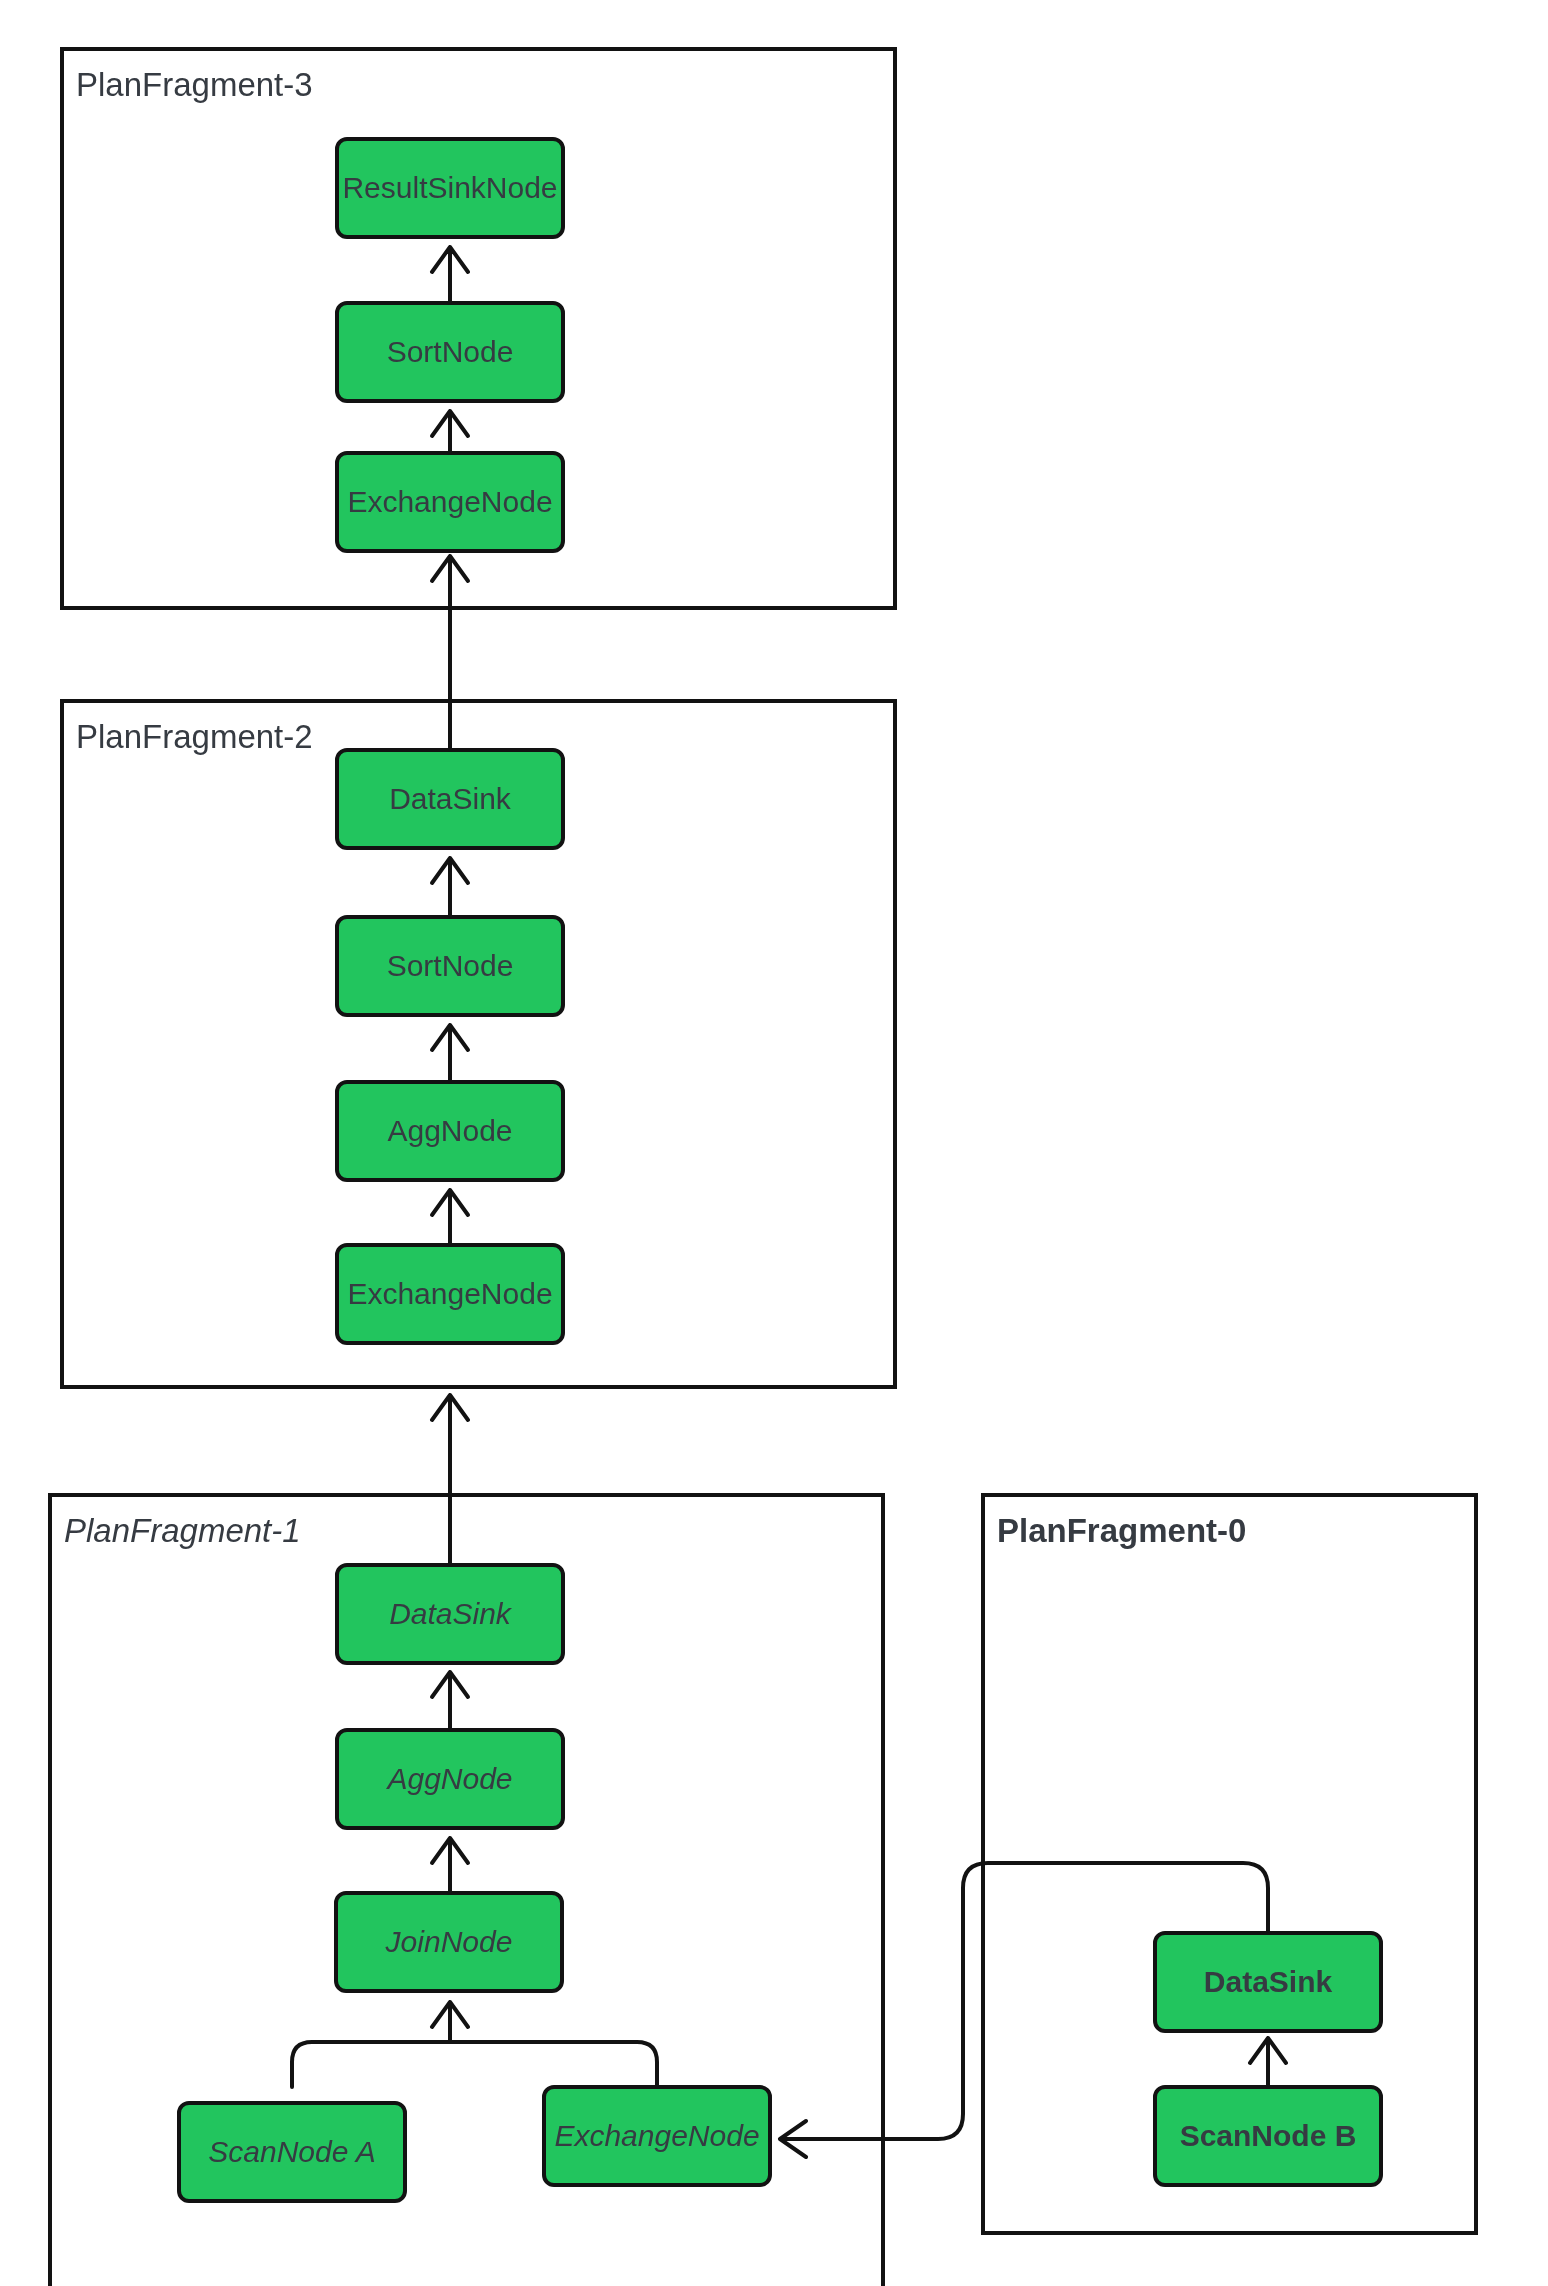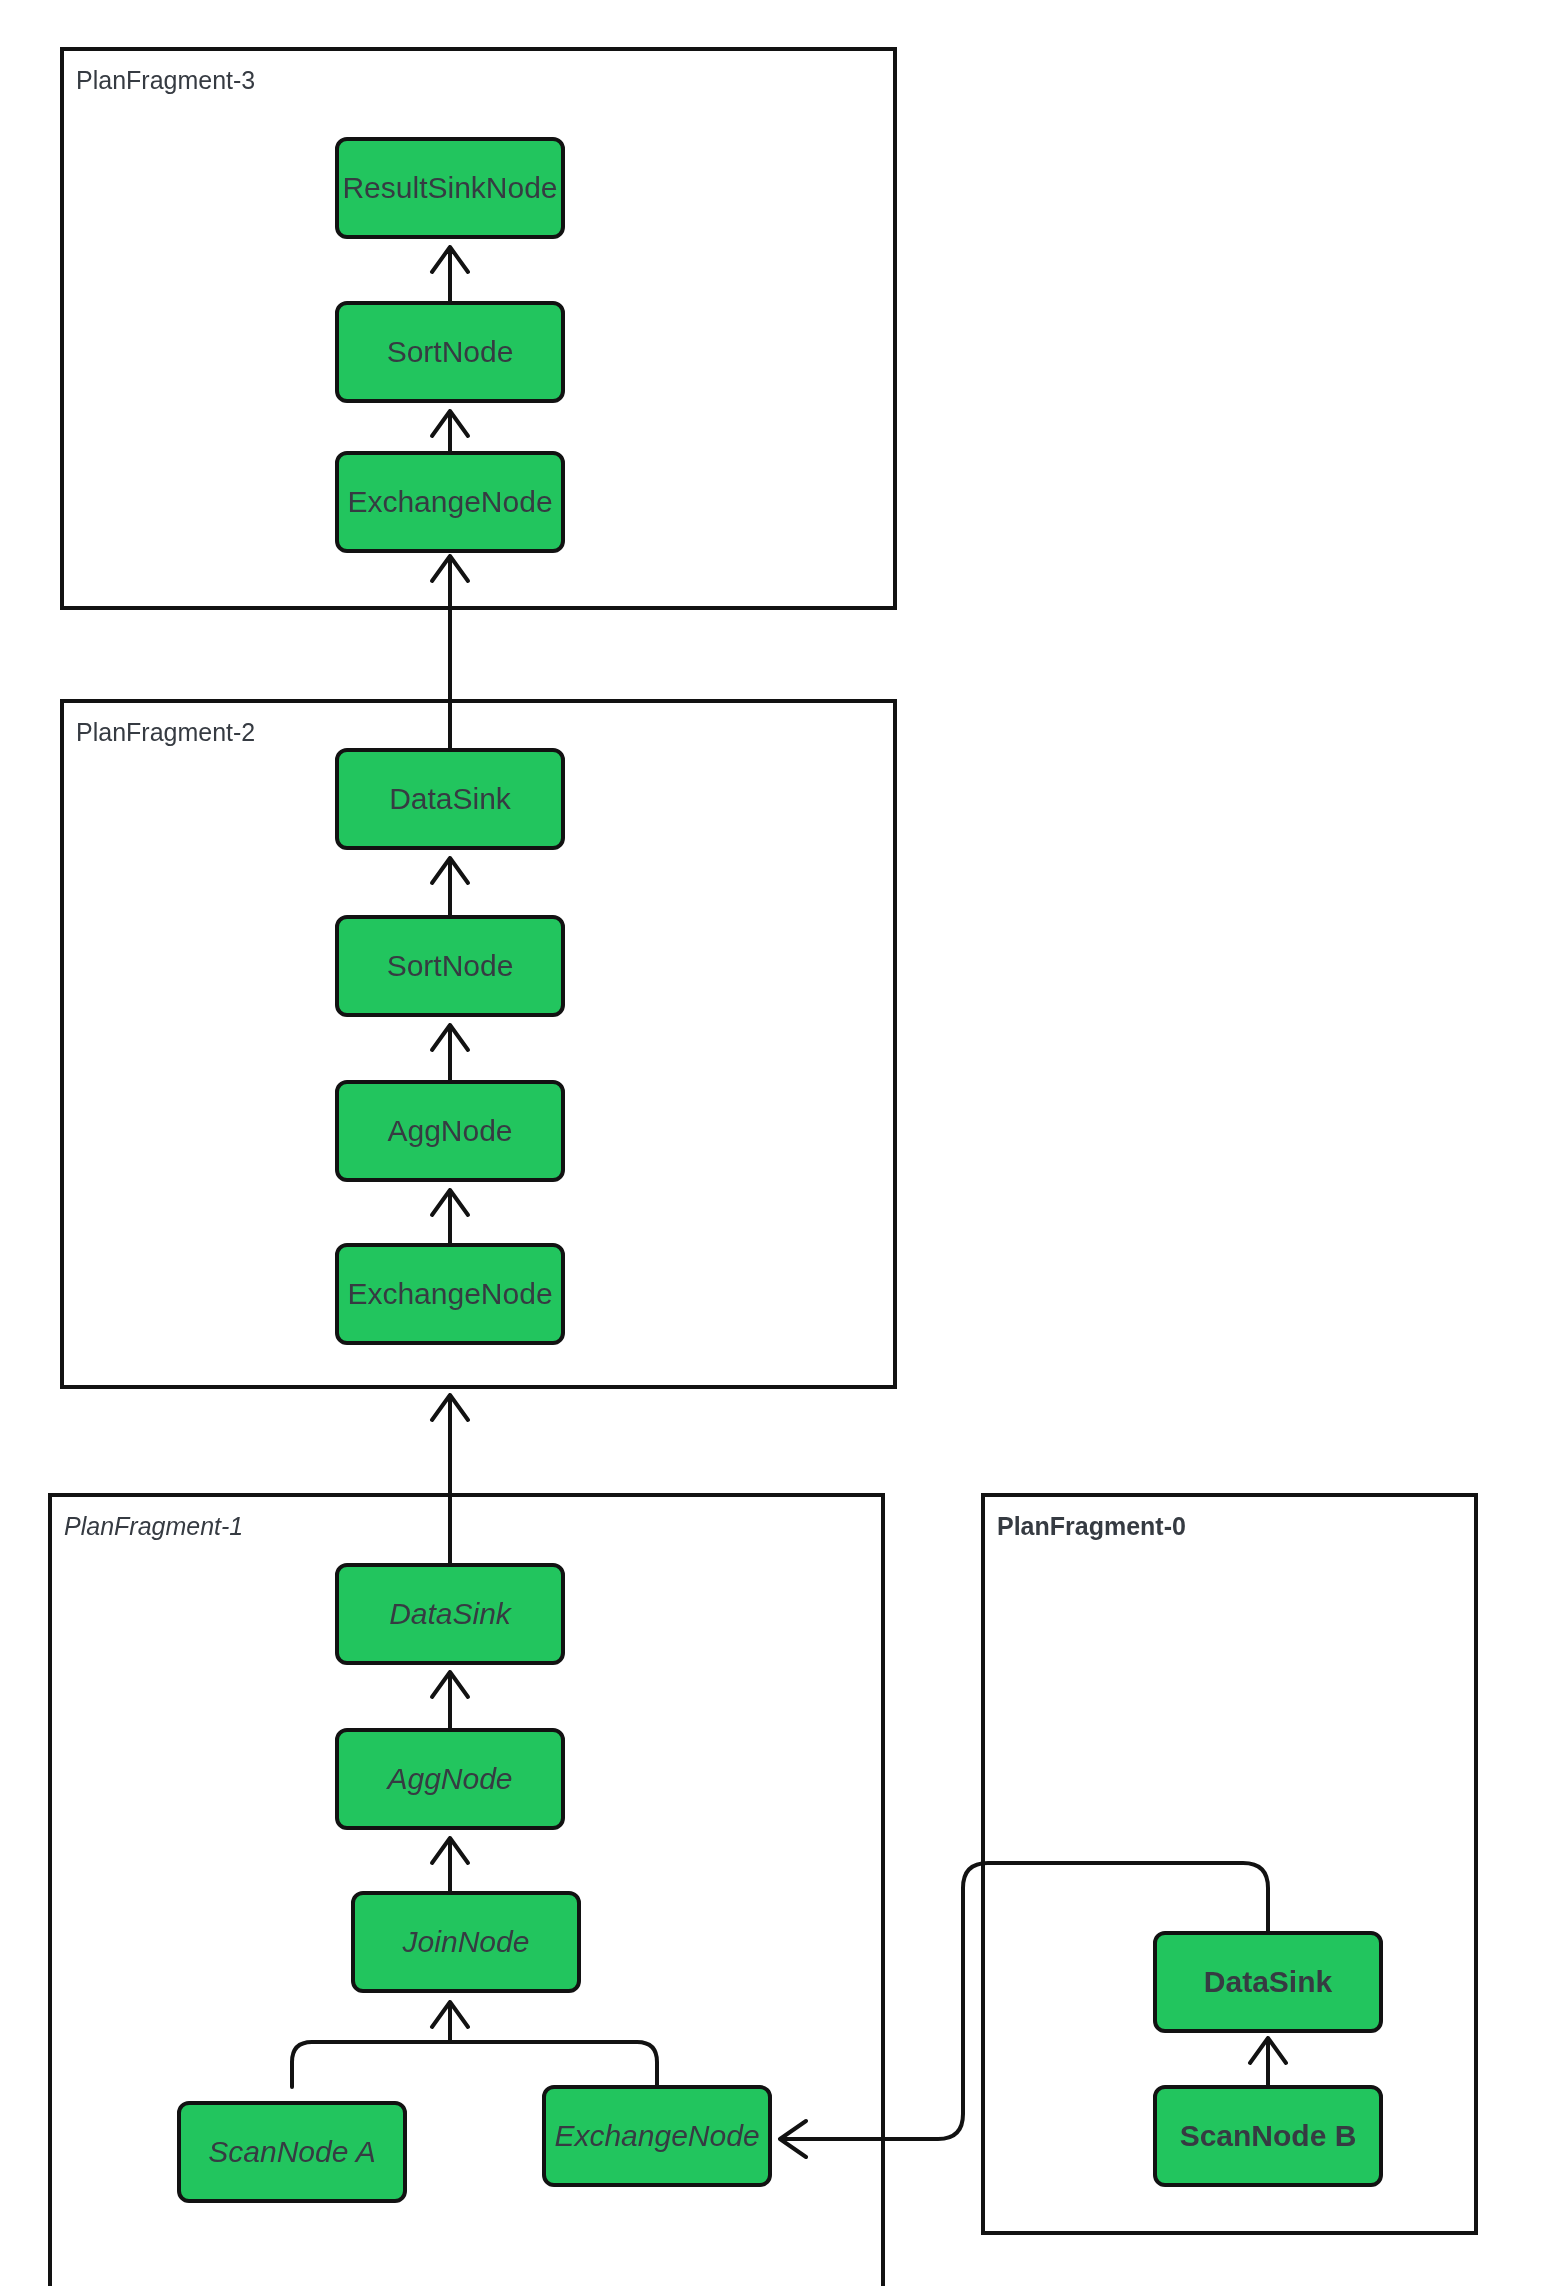--- a/index.html
+++ b/index.html
@@ -14,21 +14,21 @@
   .fragment {
     position: absolute;
     box-sizing: border-box;
     border: 4px solid #121212;
     background: #ffffff;
   }
   .fragment-label {
     position: absolute;
     left: 12px;
     top: 16px;
-    font-size: 25px;
+    font-size: 33px;
     line-height: 1.1;
     color: #363b42;
     white-space: nowrap;
   }
   .node {
     position: absolute;
     box-sizing: border-box;
     width: 230px;
     height: 102px;
     border: 4px solid #121212;
@@ -49,21 +49,21 @@
   
   #pf3-n0 { left: 271px; top: 86px;  }
   #pf3-n1 { left: 271px; top: 250px; }
   #pf3-n2 { left: 271px; top: 400px; }
   #pf2-n0 { left: 271px; top: 45px;  }
   #pf2-n1 { left: 271px; top: 212px; }
   #pf2-n2 { left: 271px; top: 377px; }
   #pf2-n3 { left: 271px; top: 540px; }
   #pf1-n0 { left: 283px; top: 66px;  }
   #pf1-n1 { left: 283px; top: 231px; }
-  #pf1-n2 { left: 299px; top: 394px; }
+  #pf1-n2 { left: 282px; top: 394px; }
   #pf1-n3 { left: 125px; top: 588px; margin-top: 16px; }
   #pf1-n4 { left: 490px; top: 588px; }
   #pf0-n0 { left: 168px; top: 434px; }
   #pf0-n1 { left: 168px; top: 588px; }
   .edges-layer {
     position: absolute;
     left: 0; top: 0;
     width: 1548px;
     height: 2286px;
     z-index: 5;

